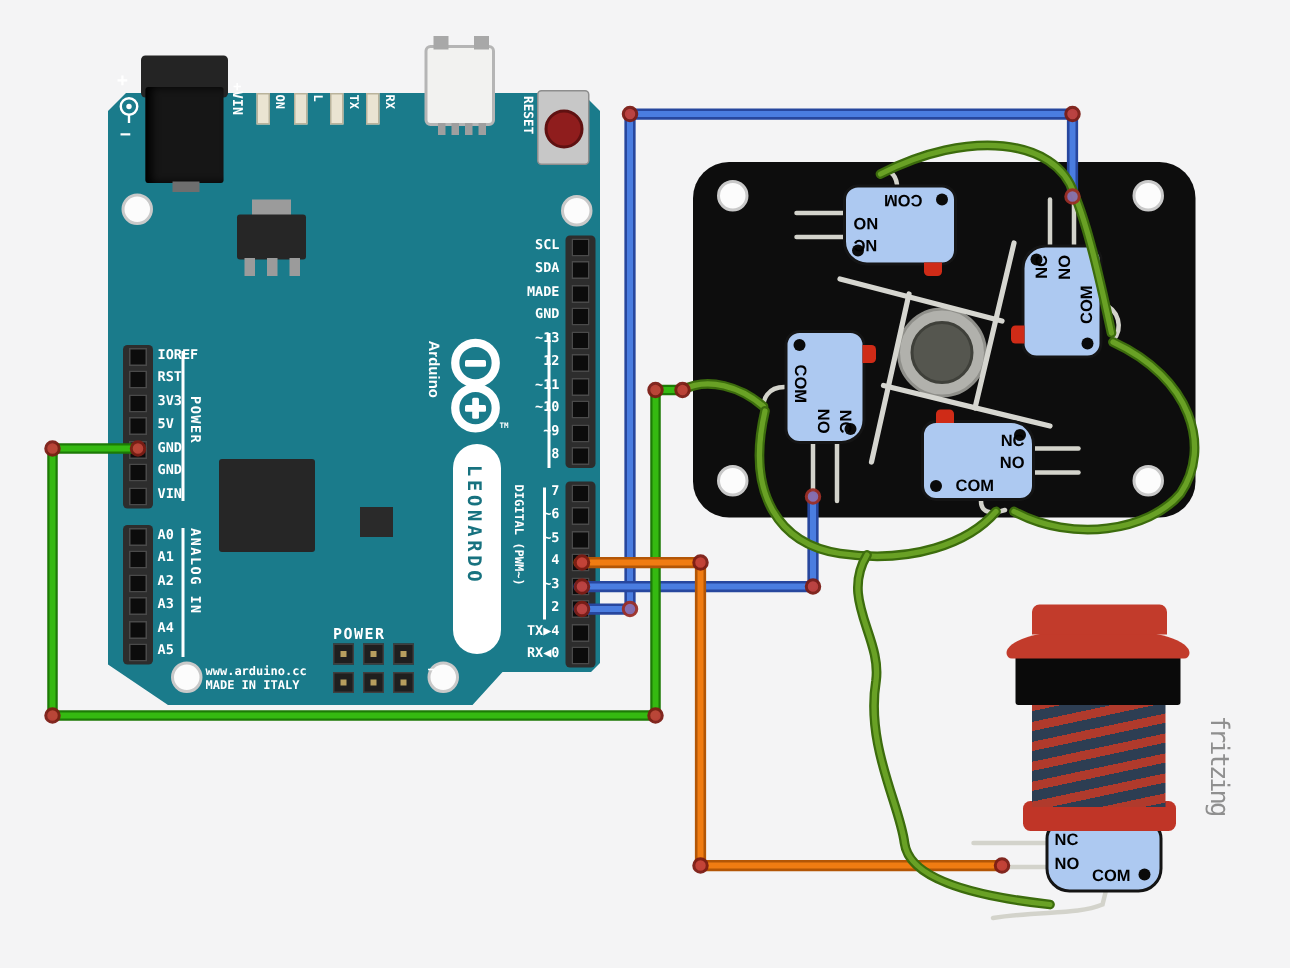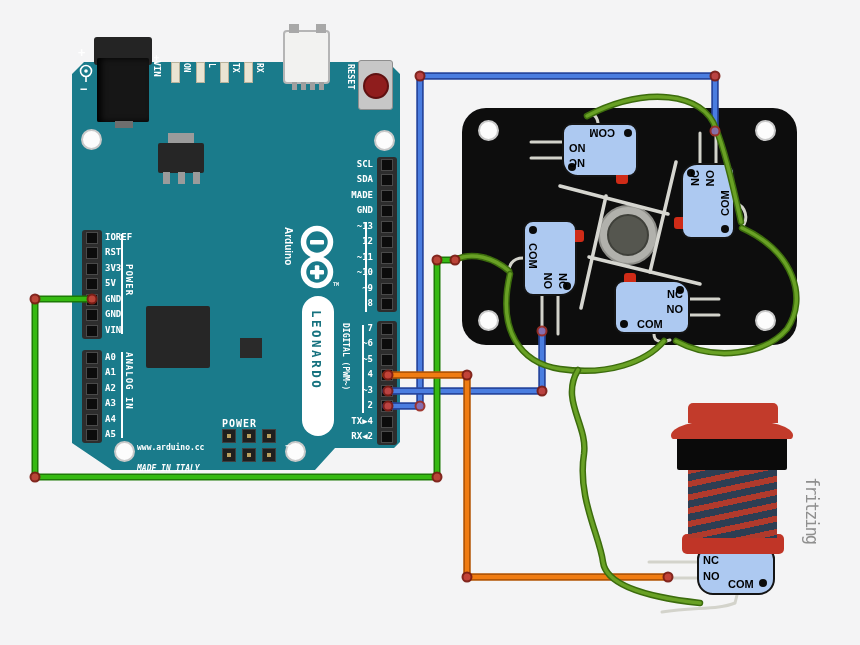--- a/index.html
+++ b/index.html
@@ -185,21 +185,21 @@
       <div class="pinhole"></div>
   </div>
   <div class="abs pinlabels lright silk" style="left:330px;top:321px;width:43px;">
     <span>7</span>
     <span>~6</span>
     <span>~5</span>
     <span>4</span>
     <span>~3</span>
     <span>2</span>
     <span>TX▶4</span>
-    <span>RX◀2</span>
+    <span>RX◀0</span>
   </div>
   <div class="abs sep" style="left:362px;top:325px;height:88px;"></div>
   <div class="abs silk vtext" style="left:341px;top:323px;font-size:8px;">DIGITAL (PWM~)</div>
 
   <svg width="60" height="80" style="left:290px;top:220px;">
     <circle cx="27" cy="22" r="13.5" fill="none" stroke="#fff" stroke-width="5.5"></circle>
     <circle cx="27" cy="52" r="13.5" fill="none" stroke="#fff" stroke-width="5.5"></circle>
     <rect x="20" y="20" width="14" height="4.5" rx="1" fill="#fff"></rect>
     <rect x="20" y="50" width="14" height="4.5" rx="1" fill="#fff"></rect>
     <rect x="24.8" y="45.2" width="4.5" height="14" rx="1" fill="#fff"></rect>
@@ -225,21 +225,21 @@
     <div style="background:#1f1f1f;border:1px solid #3f3f3f;position:relative;">
         <div style="position:absolute;left:4px;top:4px;width:4px;height:4px;background:#b89f5f;"></div>
       </div>
     <div style="background:#1f1f1f;border:1px solid #3f3f3f;position:relative;">
         <div style="position:absolute;left:4px;top:4px;width:4px;height:4px;background:#b89f5f;"></div>
       </div>
   </div>
   <div class="abs silk" style="left:285px;top:442px;font-size:8px;transform:scale(-1,1);">⌐</div>
 
   <div class="abs silk" style="left:137px;top:443px;font-size:8px;">www.arduino.cc</div>
-  <div class="abs silk" style="left:137px;top:464px;font-size:8px;font-style:italic;">MADE IN ITALY</div>
+  <div class="abs silk" style="left:137px;top:452px;font-size:8px;">MADE IN ITALY</div>
 
   <div class="abs plate"></div>
   <div class="abs hole" style="left:478px;top:120px;"></div>
   <div class="abs hole" style="left:755px;top:120px;"></div>
   <div class="abs hole" style="left:478px;top:310px;"></div>
   <div class="abs hole" style="left:755px;top:310px;"></div>
   <div class="abs" style="left:598px;top:205px;width:60px;height:60px;border-radius:50%;background:#b1b1ac;border:2px solid #8f8f8a;box-sizing:border-box;"></div>
   <div class="abs" style="left:607px;top:214px;width:42px;height:42px;border-radius:50%;background:#55564f;border:2px solid #3f403a;box-sizing:border-box;"></div>
 
   <svg width="860" height="645">

